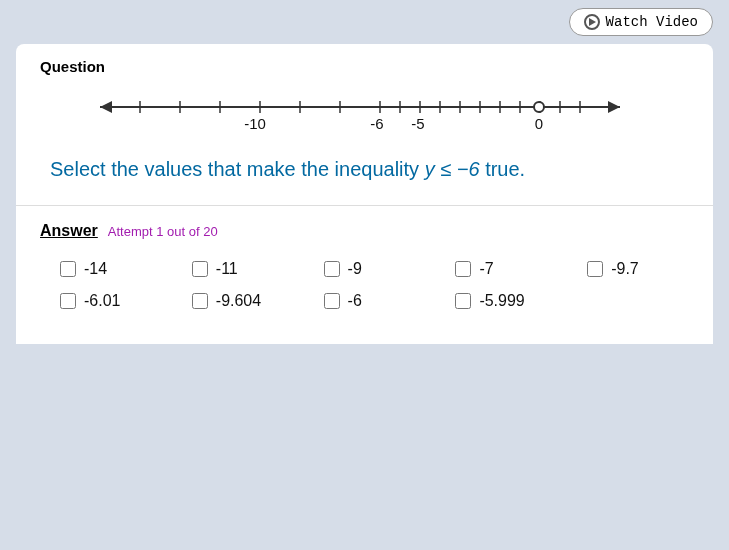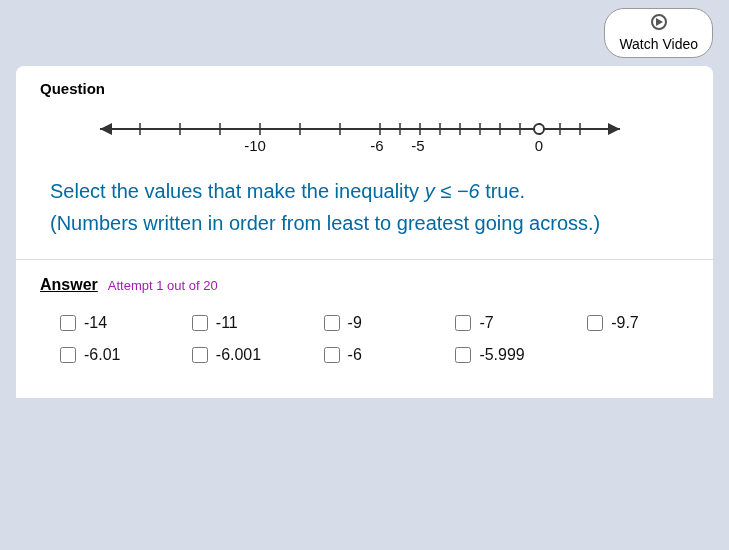--- a/index.html
+++ b/index.html
@@ -23,22 +23,21 @@
     .watch-video-btn {
       display: flex;
       align-items: center;
       gap: 6px;
       background: white;
       border: 1.5px solid #999;
       border-radius: 20px;
       padding: 5px 14px;
       font-size: 14px;
       cursor: pointer;
-      font-family: Liberation Sans, sans-serif;
-      flex-direction: column;
+      font-family: Liberation Mono, monospace;
     }
 
     .watch-video-btn .play-icon {
       width: 16px;
       height: 16px;
       border: 2px solid #555;
       border-radius: 50%;
       display: flex;
       align-items: center;
       justify-content: center;
@@ -208,21 +207,20 @@
       <text x="469" y="42" font-size="15" font-family="Arial" text-anchor="middle" fill="#111">0</text>
 
       <circle cx="469" cy="20" r="5" fill="white" stroke="#333" stroke-width="2"></circle>
     </svg>
   </div>
 
   <div class="question-text">
     <div>
       <span>Select the values that make the inequality </span><span class="math-text"><em>y</em> ≤ −6</span><span> true.</span>
     </div>
-    <div>(Numbers written in order from least to greatest going across.)</div>
   </div>
 </div>
 
 <div class="answer-section">
   <div class="answer-header">
     <span class="answer-label">Answer</span>
     <span class="attempt-text">Attempt 1 out of 20</span>
   </div>
 
   <div class="choices-grid">
@@ -252,21 +250,21 @@
       <span class="choice-label">-9.7</span>
     </div>
 
     <div class="choice-item">
       <input type="checkbox" class="choice-checkbox" style="">
       <span class="choice-label">-6.01</span>
     </div>
 
     <div class="choice-item">
       <input type="checkbox" class="choice-checkbox" style="">
-      <span class="choice-label">-6.001</span>
+      <span class="choice-label">-9.604</span>
     </div>
 
     <div class="choice-item">
       <input type="checkbox" class="choice-checkbox" style="">
       <span class="choice-label">-6</span>
     </div>
 
     <div class="choice-item">
       <input type="checkbox" class="choice-checkbox" style="">
       <span class="choice-label">-5.999</span>

